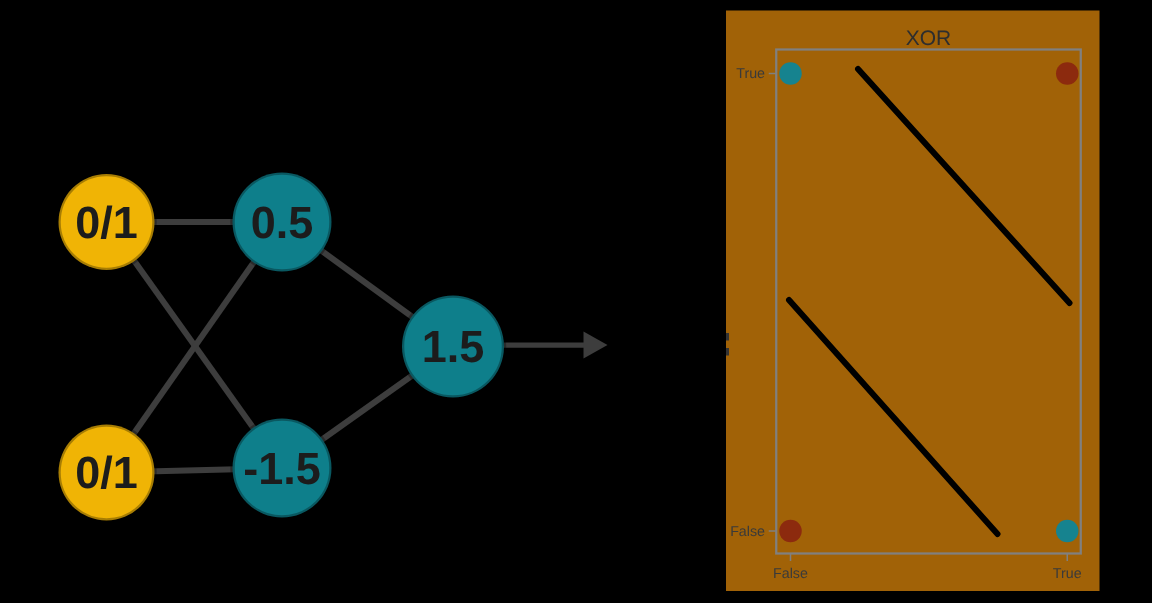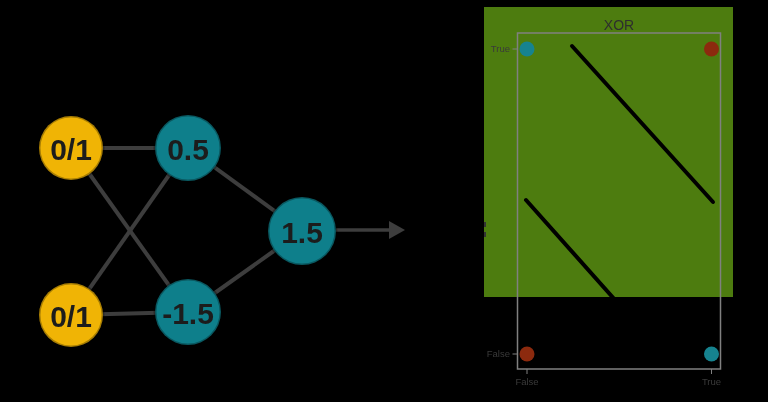--- a/index.html
+++ b/index.html
@@ -24,22 +24,22 @@
     font-family: "Liberation Sans", sans-serif;
     font-weight: bold;
     font-size: 30px;
     fill: #1c1c1c;
   }
   .chart-panel {
     position: absolute;
     left: 484px;
     top: 7px;
     width: 249px;
-    height: 290px;
-    background: #4d7c0f;
+    height: 387px;
+    background: #a16207;
   }
   .chart-title {
     font-family: "Liberation Sans", sans-serif;
     font-size: 14px;
     fill: #2e2e2e;
   }
   .tick-label {
     font-family: "Liberation Sans", sans-serif;
     font-size: 9.5px;
     fill: #3a3a3a;

